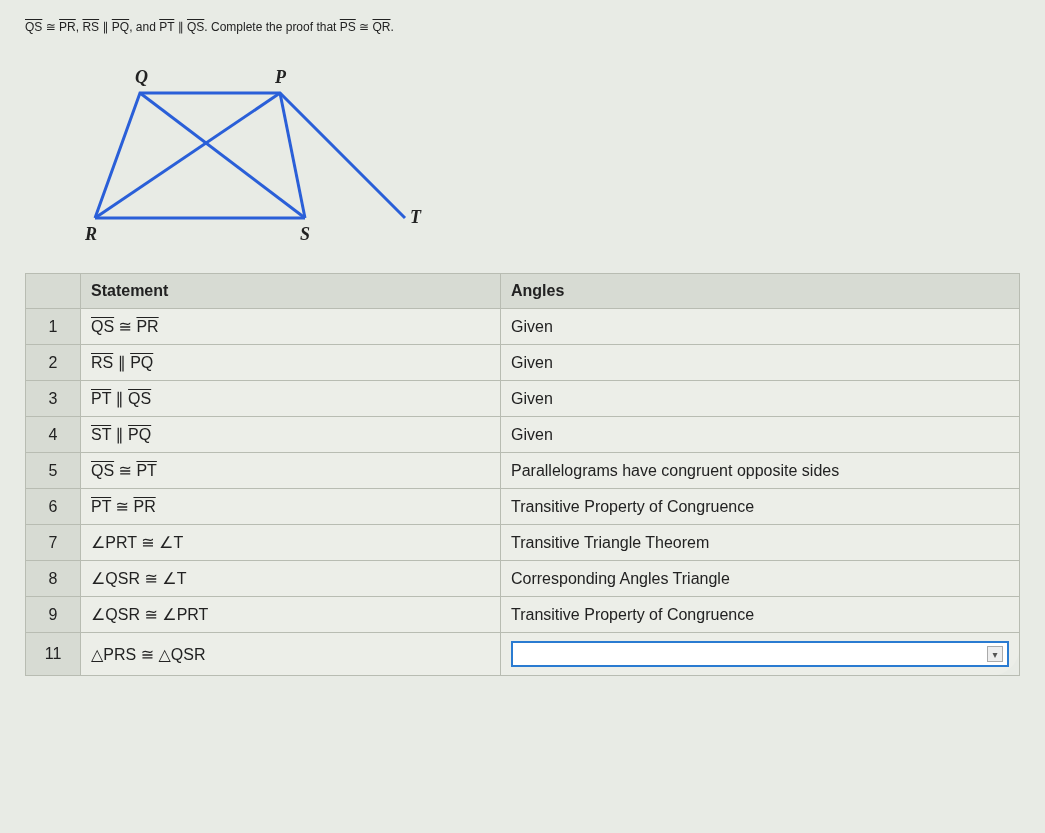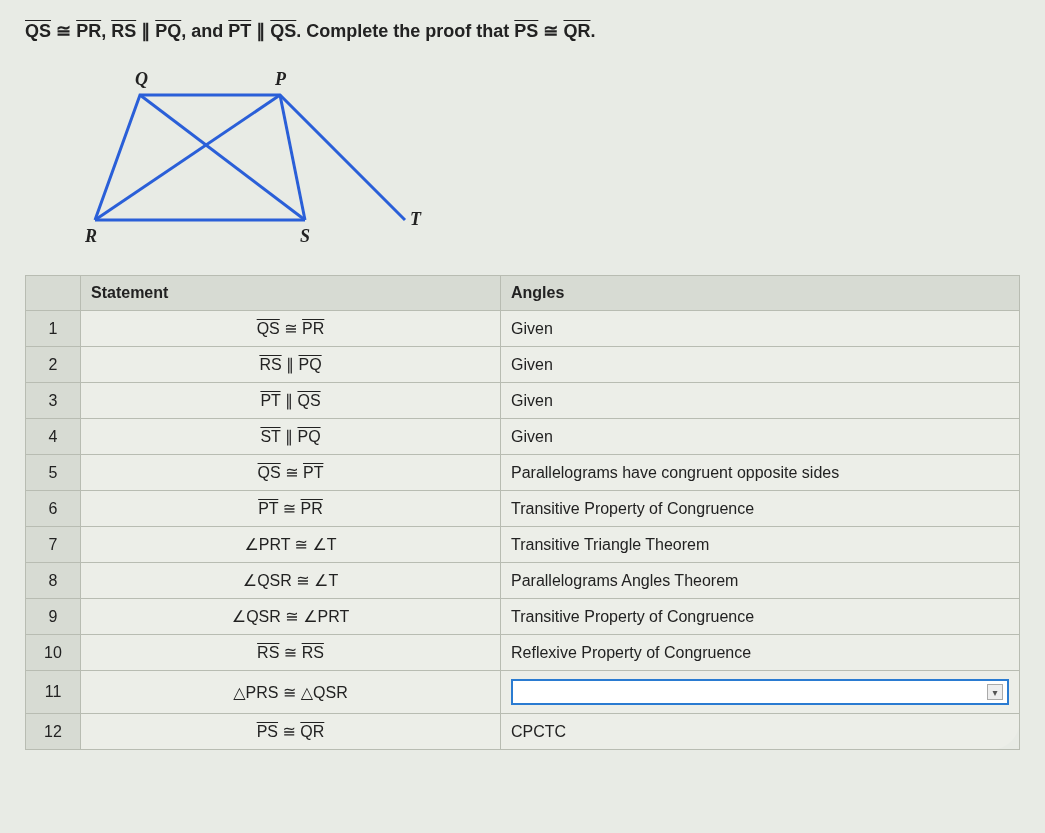--- a/index.html
+++ b/index.html
@@ -5,23 +5,23 @@
   * { box-sizing: border-box; }
   body {
     margin: 0;
     padding: 20px 25px;
     font-family: Verdana, Arial, sans-serif;
     background: #e8ebe5;
     color: #222;
     width: 1045px;
   }
   .problem-statement {
-    font-size: 18px;
-    margin-bottom: 18px;
-    font-weight: 700;
+    font-size: 12px;
+    margin-bottom: 24px;
+    font-weight: 400;
   }
   .overline { text-decoration: overline; }
   .diagram { margin: 10px 0 25px 50px; }
   .diagram svg { display: block; }
   table.proof {
     border-collapse: collapse;
     width: 100%;
     background: #eceee8;
     border-radius: 30px;
   }
@@ -35,21 +35,21 @@
   table.proof th {
     background: #d7dbd3;
     font-weight: bold;
   }
   table.proof td.num {
     background: #d7dbd3;
     text-align: center;
     width: 55px;
     font-weight: 400;
   }
-  table.proof td.stmt { width: 420px; text-align: center; }
+  table.proof td.stmt { width: 420px; }
   .reason-input {
     display: flex;
     border: 2px solid #2a7bd1;
     background: #fff;
     padding: 2px 4px;
     justify-content: space-between;
     align-items: center;
     height: 26px;
   }
   .dropdown-arrow {
@@ -133,41 +133,31 @@
         <td>Transitive Property of Congruence</td>
       </tr>
       <tr>
         <td class="num">7</td>
         <td class="stmt">∠PRT ≅ ∠T</td>
         <td>Transitive Triangle Theorem</td>
       </tr>
       <tr>
         <td class="num">8</td>
         <td class="stmt">∠QSR ≅ ∠T</td>
-        <td>Parallelograms Angles Theorem</td>
+        <td>Corresponding Angles Triangle</td>
       </tr>
       <tr>
         <td class="num">9</td>
         <td class="stmt">∠QSR ≅ ∠PRT</td>
         <td>Transitive Property of Congruence</td>
-      </tr>
-      <tr>
-        <td class="num">10</td>
-        <td class="stmt"><span class="overline">RS</span><span> ≅ </span><span class="overline">RS</span></td>
-        <td>Reflexive Property of Congruence</td>
       </tr>
       <tr>
         <td class="num">11</td>
         <td class="stmt">△PRS ≅ △QSR</td>
         <td>
           <div class="reason-input">
             <span></span>
             <span class="dropdown-arrow">▾</span>
           </div>
         </td>
       </tr>
-      <tr>
-        <td class="num">12</td>
-        <td class="stmt"><span class="overline">PS</span><span> ≅ </span><span class="overline">QR</span></td>
-        <td>CPCTC</td>
-      </tr>
     </tbody>
 </table>
 
 </body></html>

